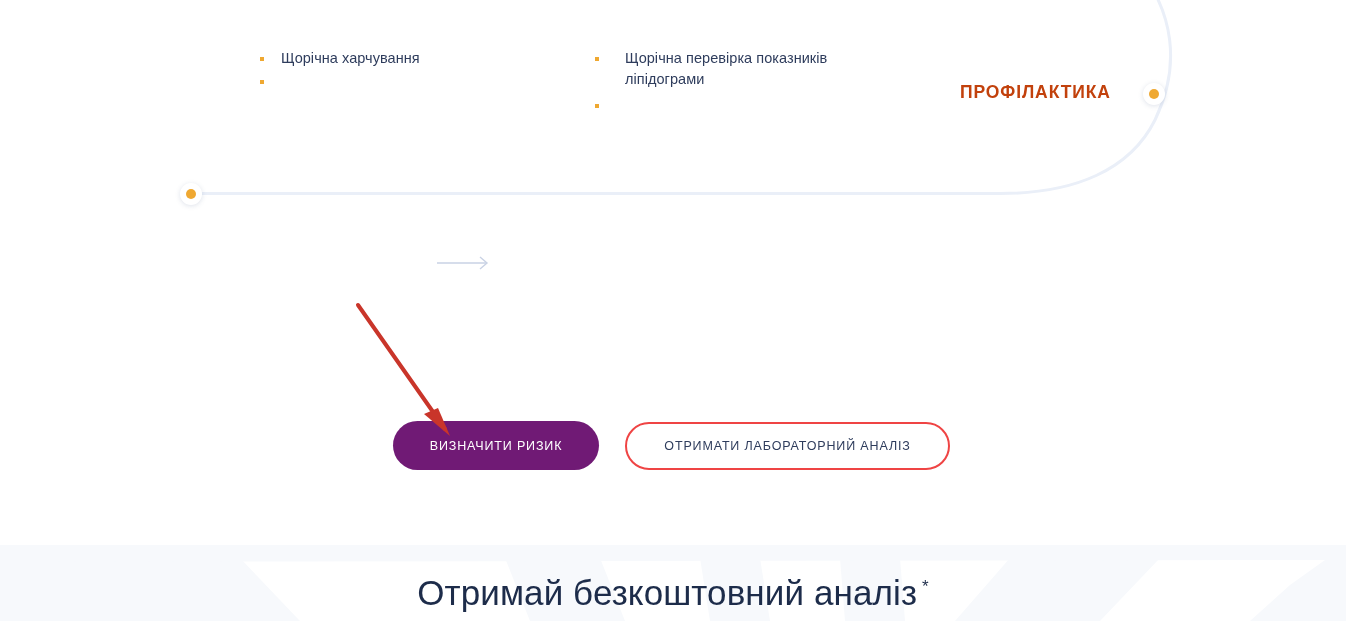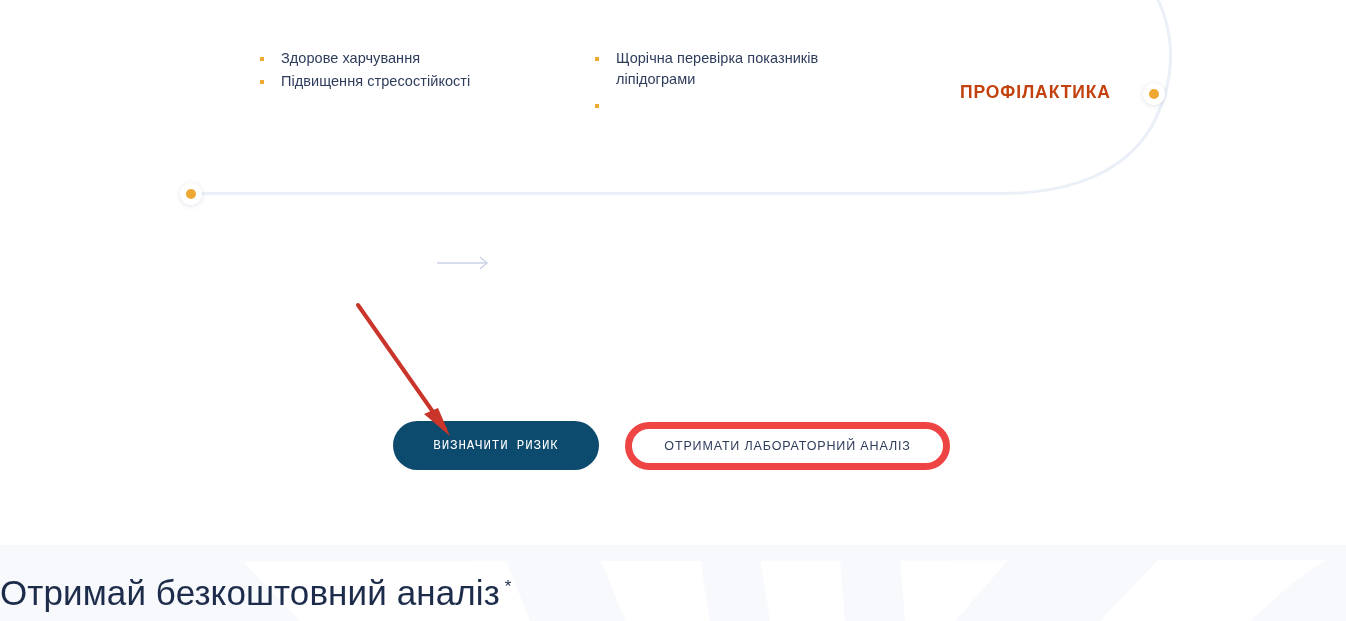--- a/index.html
+++ b/index.html
@@ -92,21 +92,21 @@
     margin-top: 9px;
     margin-right: 17px;
   }
   .bullet-text {
     font-size: 14.5px;
     line-height: 20.5px;
     color: #2e3c5c;
     letter-spacing: 0.05px;
   }
   #bullets-col-2 .bullet-item { margin-bottom: 6px; }
-  #bullets-col-2 .bullet-text { max-width: 238px; }
+  #bullets-col-2 .bullet-text { max-width: 238px; margin-left: 9px; }
 
   
   #read-more-link {
     position: absolute;
     left: 181px;
     top: 239px;
     font-size: 19.5px;
     line-height: 25px;
     color: #2e3c5c;
     letter-spacing: 0.1px;
@@ -121,32 +121,32 @@
     height: 18px;
   }
 
   
   #btn-primary {
     position: absolute;
     left: 393px; top: 421px;
     width: 206px; height: 49px;
     border: none;
     border-radius: 26px;
-    background: #0c4a6e;
+    background: #701a75;
     color: #ffffff;
-    font-family: Liberation Mono, monospace;
+    font-family: Liberation Sans, sans-serif;
     font-size: 12.5px;
     letter-spacing: 0.85px;
     cursor: pointer;
   }
   #btn-secondary {
     position: absolute;
     left: 625px; top: 422px;
     width: 325px; height: 48px;
-    border: 7px solid #ef4444;
+    border: 2px solid #ef4444;
     border-radius: 26px;
     background: #ffffff;
     color: #2e3c5c;
     font-family: "Liberation Sans", sans-serif;
     font-size: 12.5px;
     letter-spacing: 0.85px;
     cursor: pointer;
   }
 
   
@@ -156,21 +156,21 @@
     width: 130px; height: 150px;
     pointer-events: none;
   }
 
   
   #bottom-heading {
     position: absolute;
     left: 0;
     top: 563px;
     width: 1346px;
-    text-align: left;
+    text-align: center;
     font-size: 35px;
     line-height: 48px;
     color: #1d2c4a;
     letter-spacing: 0.1px;
     white-space: nowrap;
   }
   #bottom-heading .asterisk {
     font-size: 17px;
     vertical-align: super;
     margin-left: 5px;
@@ -200,25 +200,24 @@
   </svg>
 
   <div id="node-left" class="node-dot"></div>
   <div id="node-right" class="node-dot"></div>
 
   <div class="section-label">ПРОФІЛАКТИКА</div>
 
   <div id="bullets-col-1" class="bullet-col">
     <div class="bullet-item">
       <span class="bullet-mark"></span>
-      <span class="bullet-text">Здорове харчування</span>
-    </div>
-    <div class="bullet-item">
-      <span class="bullet-mark"></span>
-      <span class="bullet-text">Підвищення стресостійкості</span>
+      <span class="bullet-text">Щорічна харчування</span>
+    </div>
+    <div class="bullet-item">
+      <span class="bullet-mark"></span>
     </div>
   </div>
 
   <div id="bullets-col-2" class="bullet-col">
     <div class="bullet-item">
       <span class="bullet-mark"></span>
       <span class="bullet-text">Щорічна перевірка показників ліпідограми</span>
     </div>
     <div class="bullet-item">
       <span class="bullet-mark"></span>

